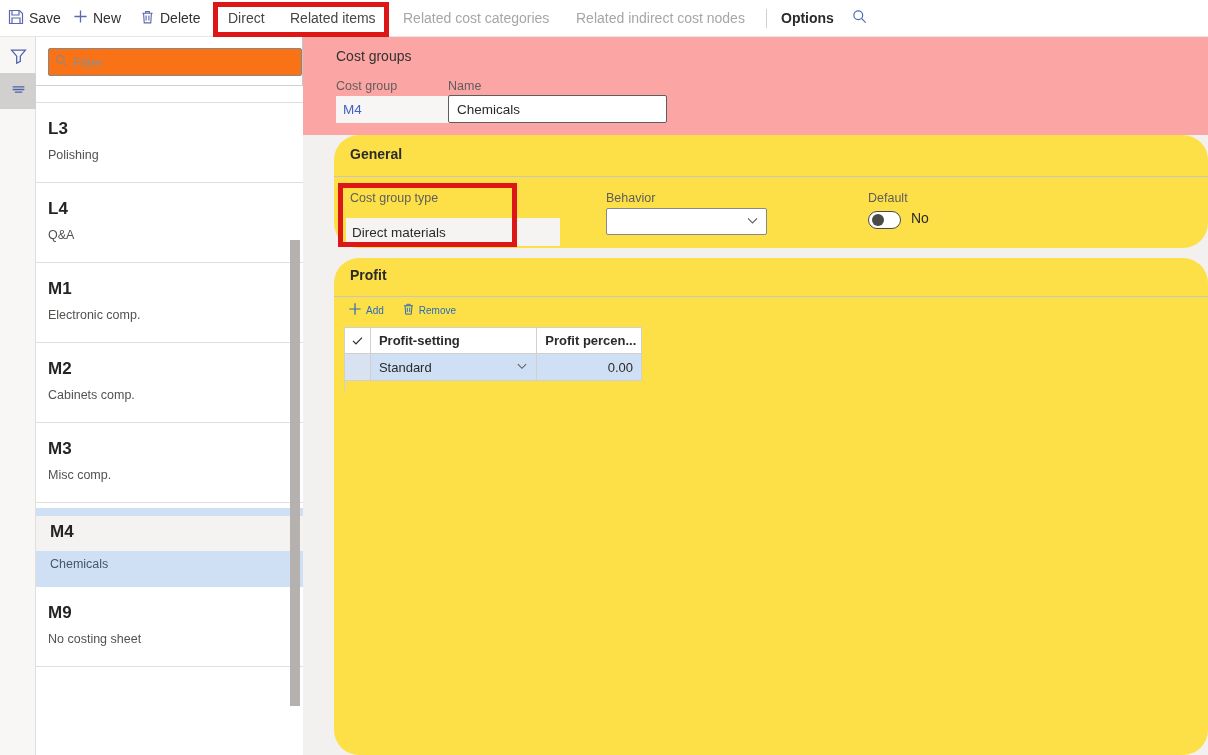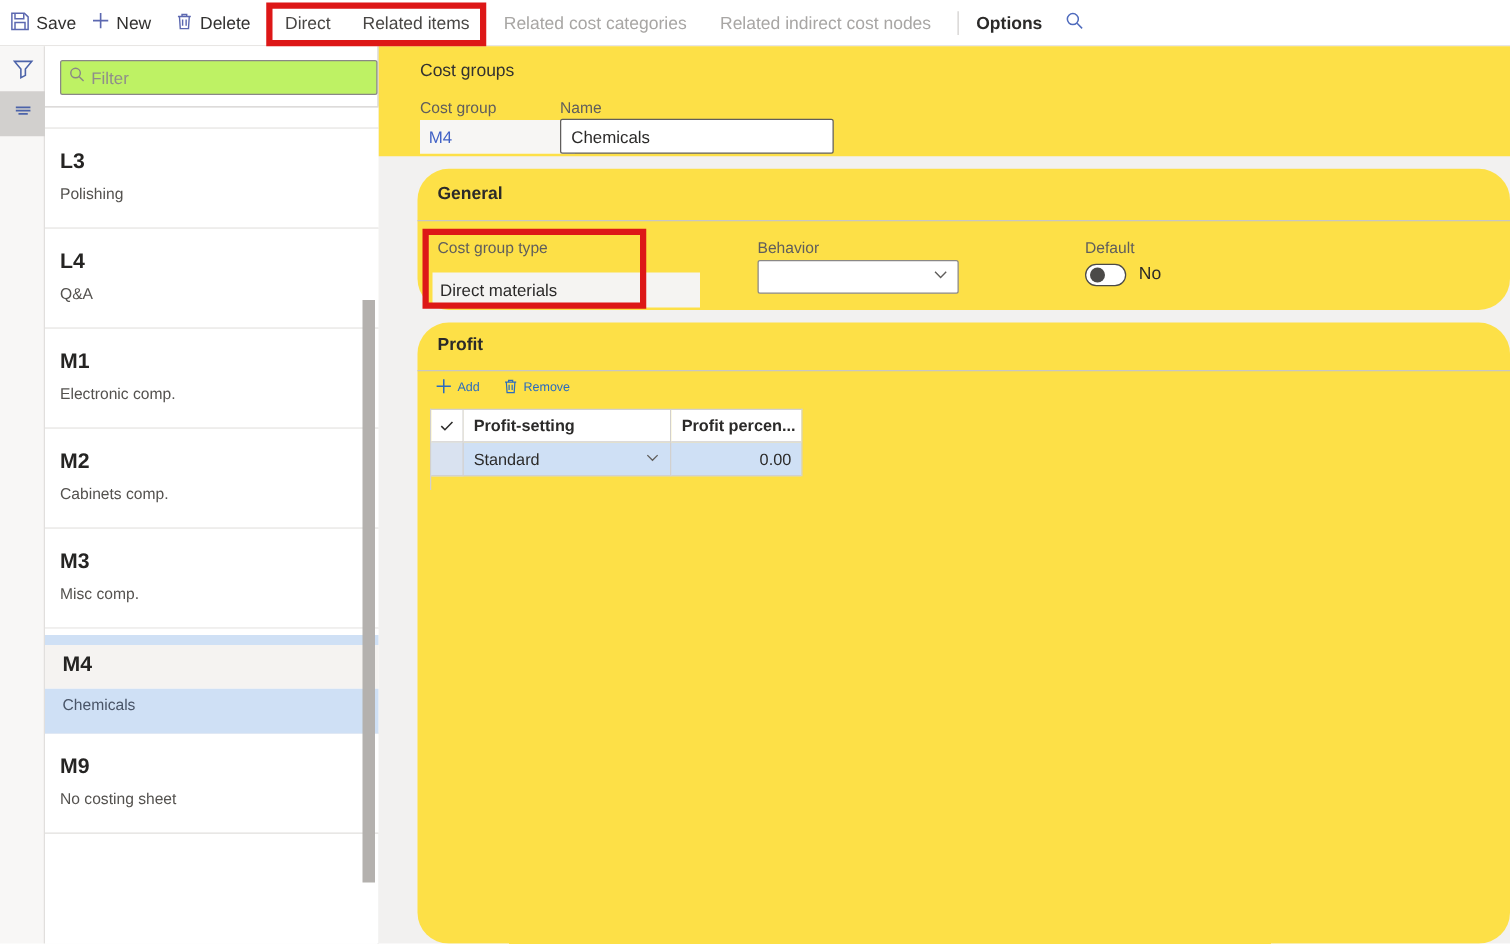--- a/index.html
+++ b/index.html
@@ -20,38 +20,38 @@
   .anno-tabs { left:213px; top:2px; width:176px; height:35px; }
 
   
   .rail { position:absolute; left:0; top:37px; width:36px; height:718px; background:#f8f7f6; border-right:1px solid #e1dfdd; }
   .rail-btn { width:36px; height:36px; display:flex; align-items:center; justify-content:center; color:#4c63a9; cursor:pointer; }
   .rail-btn.active { background:#d2d0ce; }
   .rail-btn:first-child { margin-top:6px; height:30px; }
 
   
   .sidebar { position:absolute; left:36px; top:37px; width:267px; height:718px; background:#fff; border-right:1px solid #c8c6c4; }
-  .filter-box { position:absolute; left:12px; top:11px; width:254px; height:28px; border:1px solid #8a8886; border-radius:2px; background:#bef264; display:flex; align-items:center; padding:0 6px; gap:5px; color:#8a8886; }
+  .filter-box { position:absolute; left:12px; top:11px; width:254px; height:28px; border:1px solid #8a8886; border-radius:2px; background:#f97316; display:flex; align-items:center; padding:0 6px; gap:5px; color:#8a8886; }
   .filter-box input { border:none; outline:none; flex:1; font-size:13.5px; font-family:inherit; color:#323130; background:transparent; }
   .filter-box input::placeholder { color:#8f8d8b; }
   .list { position:absolute; left:0; top:48px; width:267px; bottom:0; border-top:1px solid #d2d0ce; overflow:hidden; background:#fff; }
   .partial-row { height:17px; border-bottom:1px solid #e1dfdd; }
   .item { height:80px; border-bottom:1px solid #e1dfdd; padding:14px 12px 0 12px; cursor:pointer; background:#fff; }
   .item-code { font-size:17px; font-weight:600; color:#252423; line-height:24px; }
   .item-sub { font-size:12.5px; color:#54524f; margin-top:7px; }
   .item.selected { height:84px; padding:0; border-bottom:1px solid #e1dfdd; }
   .sel-gap { height:5px; background:#fff; }
   .sel-bar { height:8px; background:#cfe0f5; }
   .sel-title { height:35px; background:#f5f3f1; padding:4px 12px 0 14px; }
   .sel-sub { height:36px; background:#cfe0f5; padding:6px 12px 0 14px; font-size:12.5px; color:#4a5568; }
   .vscroll { position:absolute; right:2px; top:203px; width:10px; height:466px; background:#b4b1ae; z-index:5; }
 
   
   .main { position:absolute; left:303px; top:37px; width:905px; height:718px; background:#f2f1f0; }
-  .page-header { position:absolute; left:0; top:0; width:905px; height:88px; background:#fde047; }
+  .page-header { position:absolute; left:0; top:0; width:905px; height:98px; background:#fca5a5; }
   .page-title { position:absolute; left:33px; top:11px; font-size:14px; color:#323130; }
   .fld-label { position:absolute; top:42px; font-size:12.5px; color:#605e5c; }
   .ro-field { position:absolute; left:33px; top:59px; width:124px; height:27px; background:#f7f6f4; display:flex; align-items:center; padding-left:7px; font-size:13.5px; color:#4262c6; cursor:pointer; }
   .name-input { position:absolute; left:145px; top:58px; width:219px; height:28px; border:1px solid #605e5c; border-radius:2px; background:#fff; font-size:13.5px; font-family:inherit; color:#2b2a29; padding:0 8px; outline:none; }
 
   .section { position:absolute; left:31px; width:874px; background:#fde047;border-radius:25px; }
   .sec-general { top:98px; height:113px; }
   .sec-profit { top:221px; height:497px; }
   .sec-title { position:absolute; left:16px; font-size:14px; font-weight:700; color:#2b2a29; }
   .sec-rule { position:absolute; left:0; width:874px; height:1px; background:#c8c6c4; }

